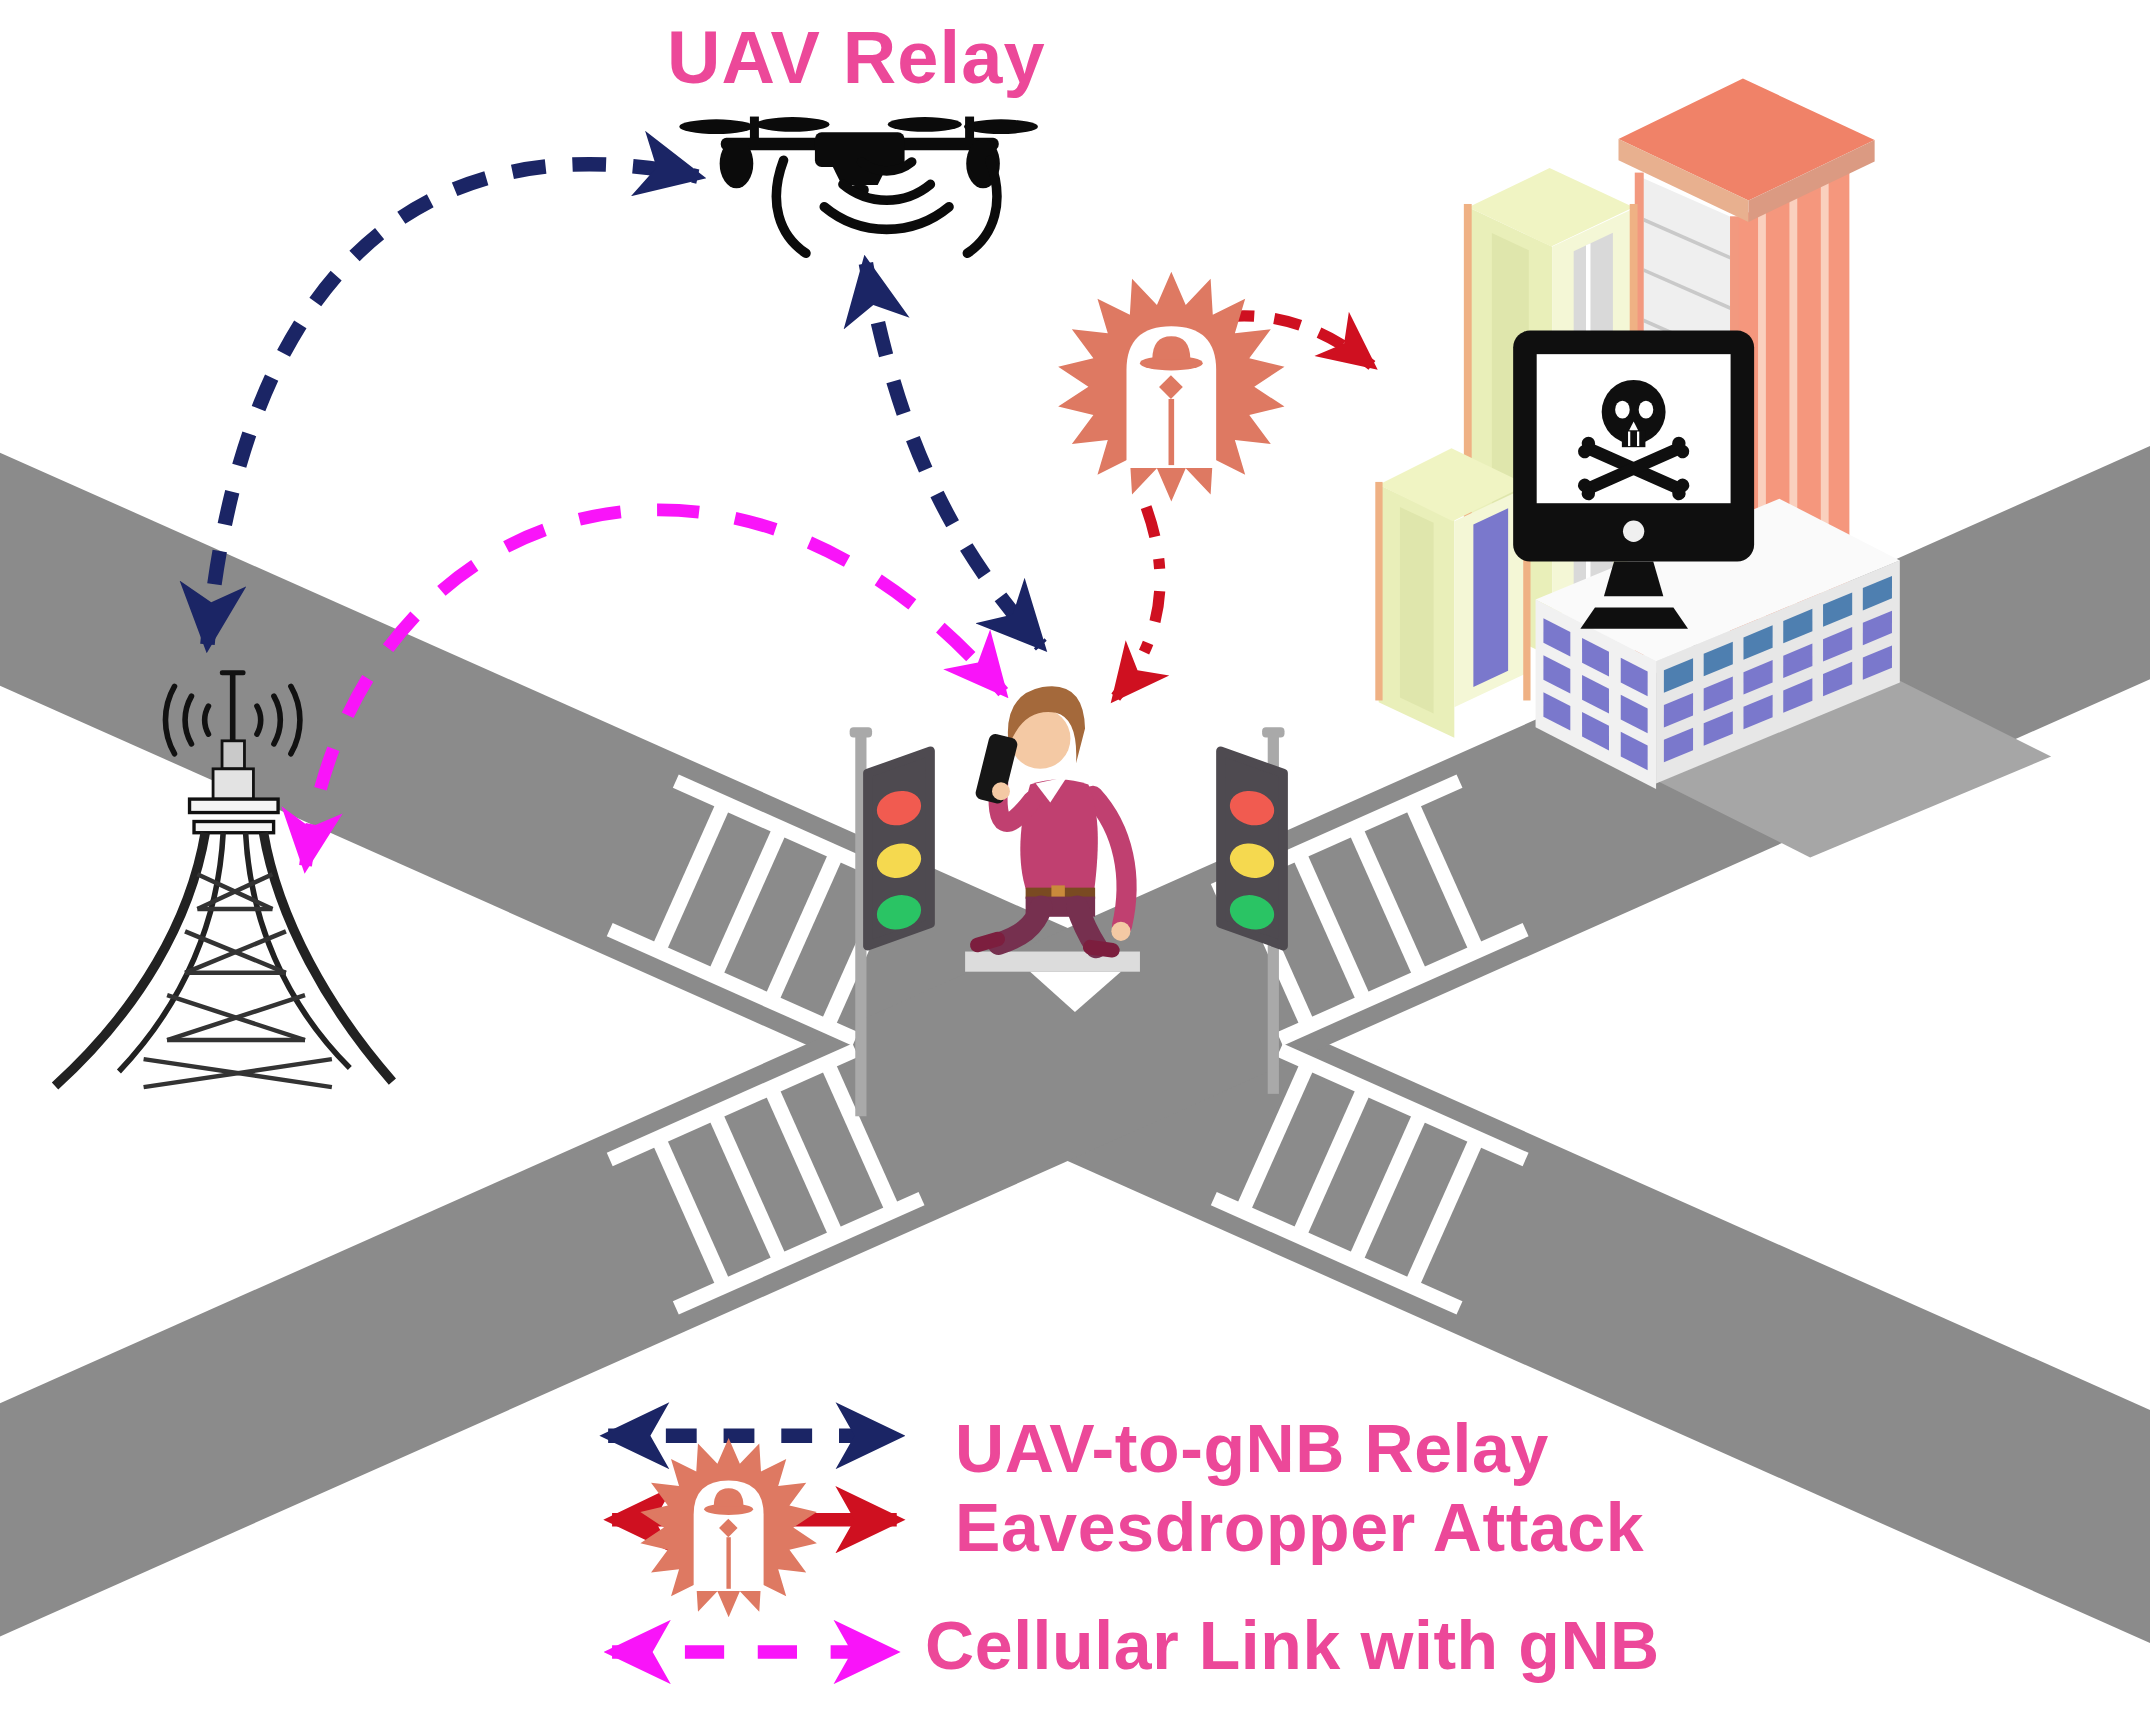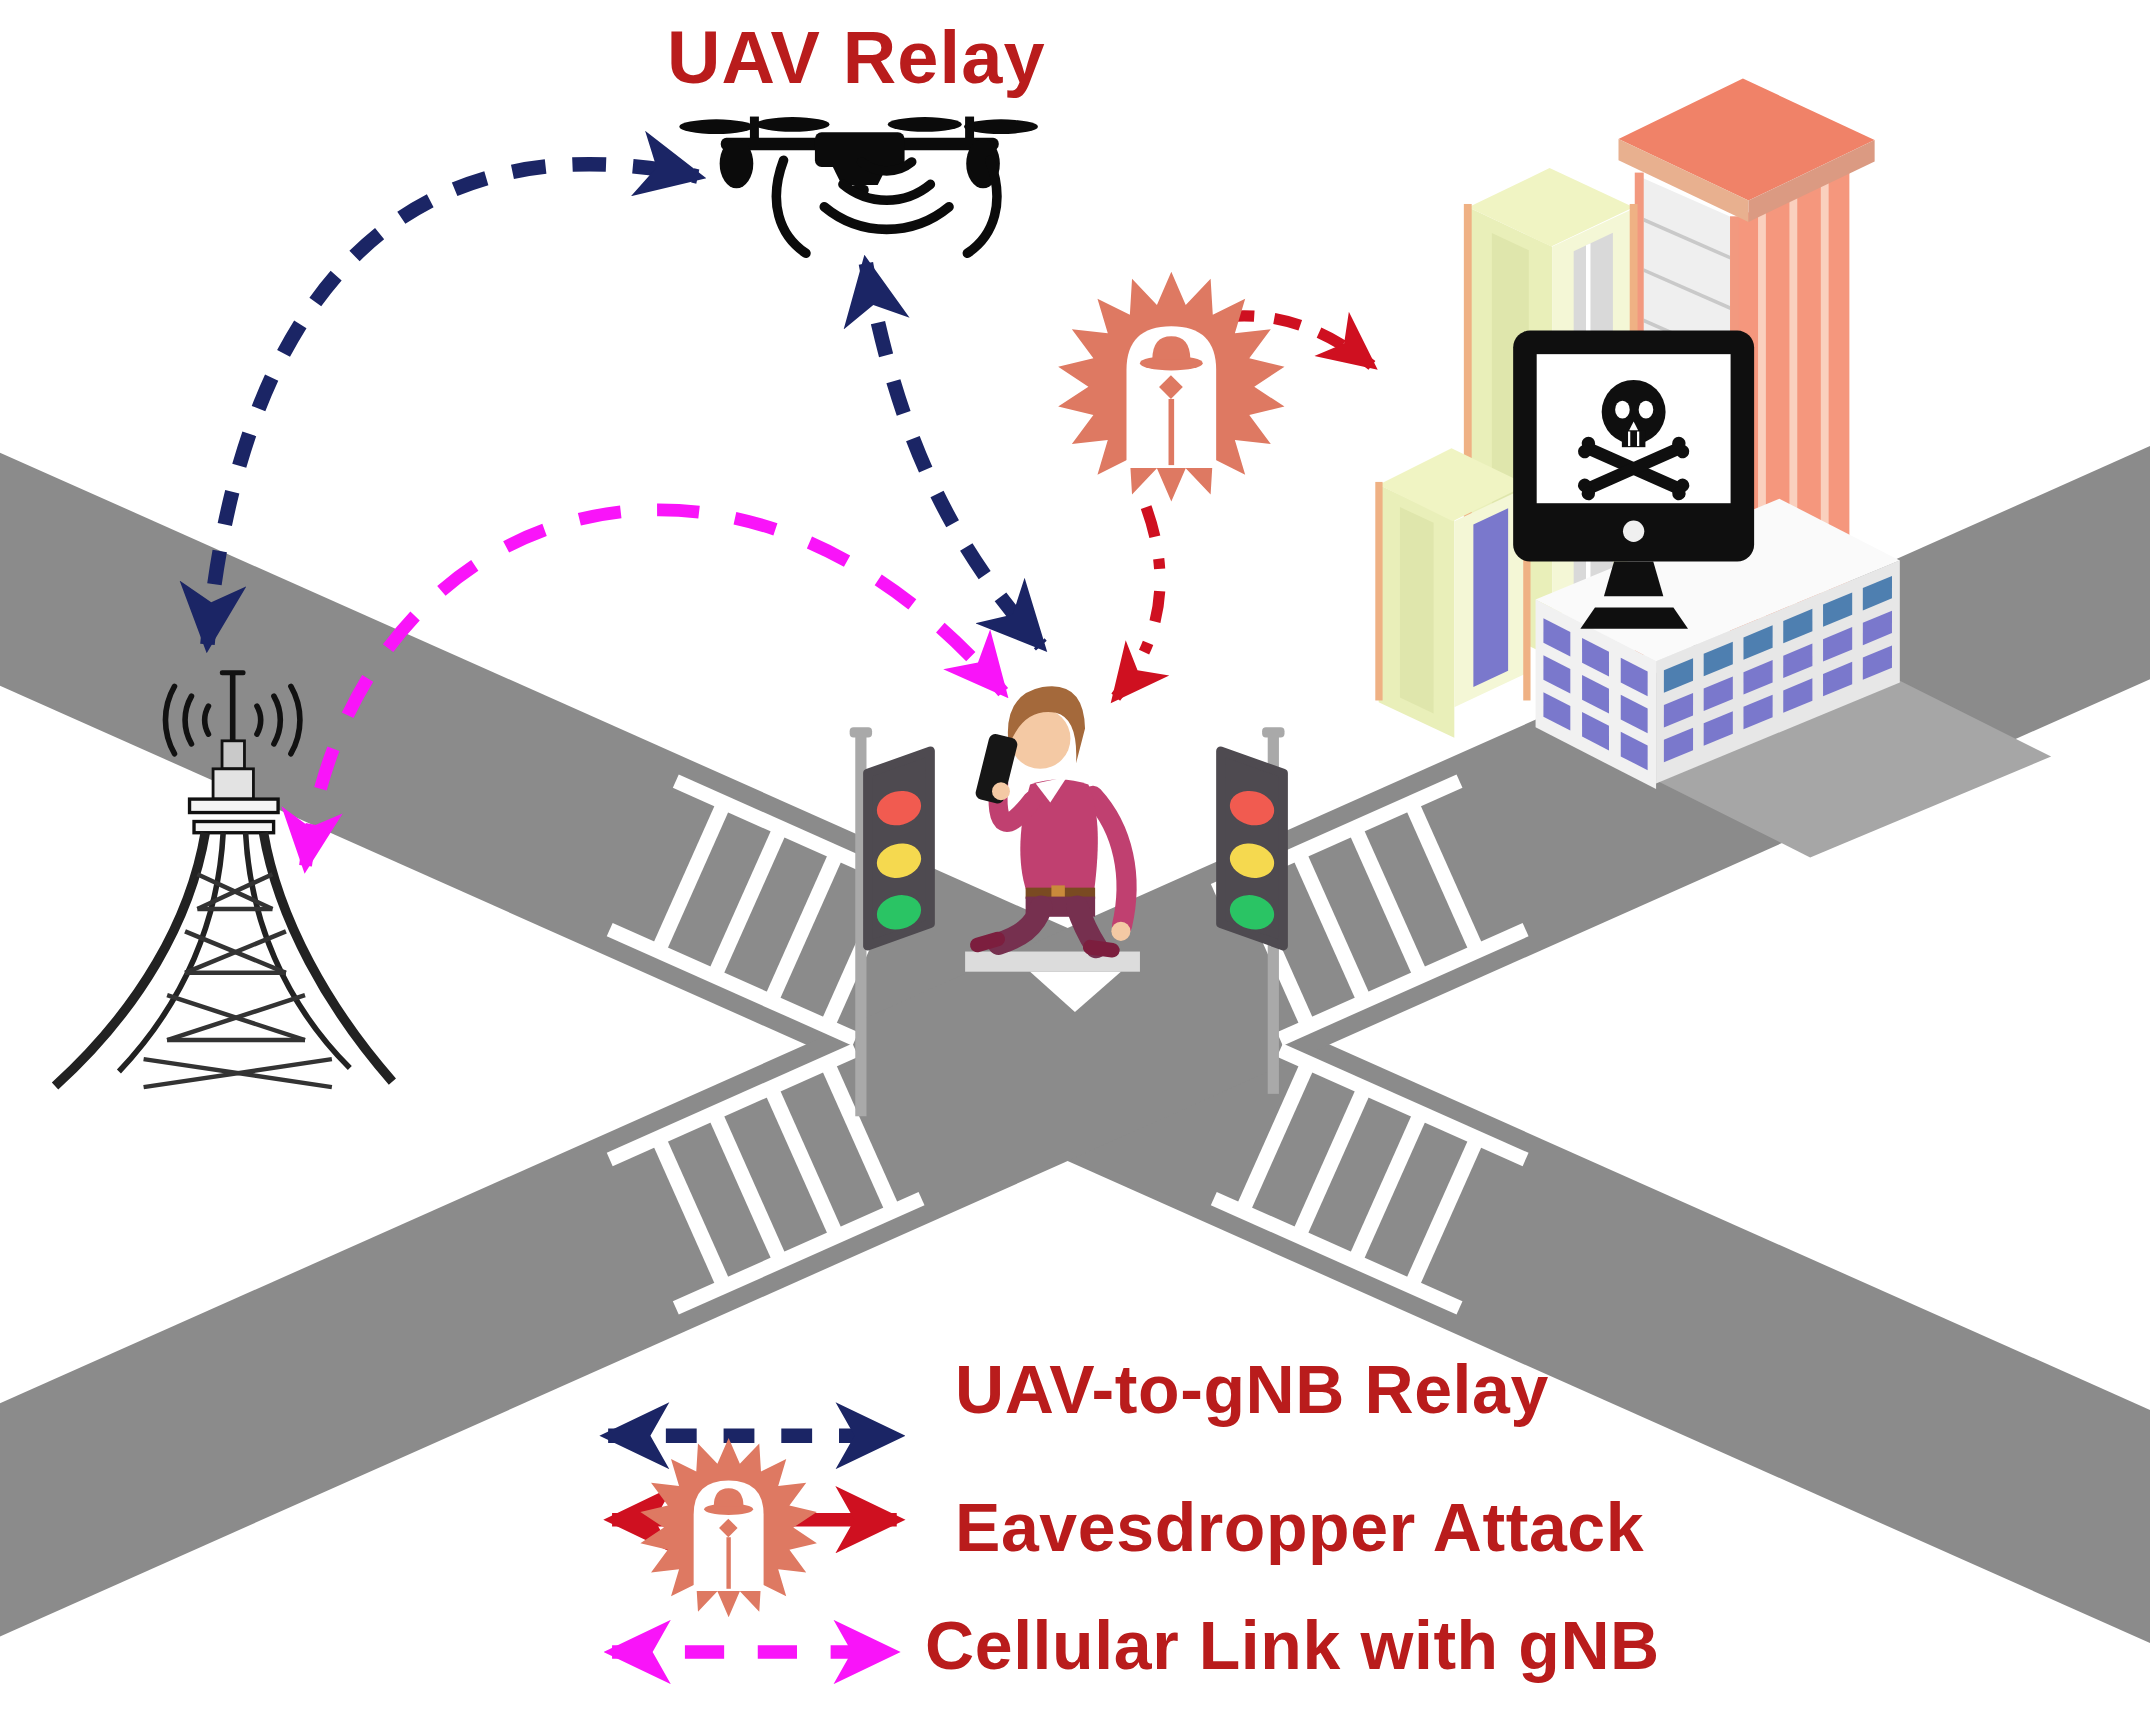--- a/index.html
+++ b/index.html
@@ -1,18 +1,18 @@
 <!DOCTYPE html>
 <html style="font-size:9px"><head>
 <meta charset="utf-8">
 <style>
   html,body{margin:0;padding:0;background:#fff;}
   #canvas{position:relative;width:2151px;height:1717px;background:#ffffff;overflow:hidden;}
   #scene{position:absolute;left:0;top:0;width:100%;height:100%;}
-  .label{position:absolute;font-family:"Liberation Sans",sans-serif;font-weight:bold;color:#b91c1c;white-space:nowrap;}
+  .label{position:absolute;font-family:"Liberation Sans",sans-serif;font-weight:bold;color:#ec4899;white-space:nowrap;}
   .title{font-size:74px;letter-spacing:1.1px;}
   .legend{font-size:68px;letter-spacing:0.6px;}
 </style>
 </head>
 <body>
 
 <div id="canvas">
 <svg id="scene" viewBox="0 0 3838 3064" xmlns="http://www.w3.org/2000/svg">
   <defs>
     <marker id="ah-navy" viewBox="0 0 5 4.6" markerWidth="5" markerHeight="4.6" refX="4.4" refY="2.3" orient="auto-start-reverse">
@@ -325,17 +325,17 @@
   <g>
     <path d="M 1085 2562 L 1600 2562" stroke="#1B2565" stroke-width="26" fill="none" stroke-dasharray="55 48" marker-start="url(#ah-navy)" marker-end="url(#ah-navy)"></path>
     <path d="M 1212 2712 L 1092 2712" stroke="#CF1020" stroke-width="24" fill="none" marker-end="url(#ah-red)"></path>
     <path d="M 1390 2712 L 1600 2712" stroke="#CF1020" stroke-width="24" fill="none" marker-end="url(#ah-red)"></path>
     <use href="#eavesdropper-sun" transform="translate(1300,2726) scale(0.78)"></use>
     <path d="M 1092 2948 L 1592 2948" stroke="#F914F9" stroke-width="24" fill="none" stroke-dasharray="70 60" marker-start="url(#ah-mag)" marker-end="url(#ah-mag)"></path>
   </g>
 </svg>
 
 <div class="label title" style="left:667px;top:14.6px;">UAV Relay</div>
-<div class="label legend" style="left:955px;top:1350px;text-align:right;">UAV-to-gNB Relay</div>
+<div class="label legend" style="left:955px;top:1409px;text-align:right;">UAV-to-gNB Relay</div>
 <div class="label legend" style="left:925px;top:1606px;">Cellular Link with gNB</div>
 <div class="label legend" style="left:955px;top:1488px;">Eavesdropper Attack</div>
 </div>
 
 
 </body></html>

